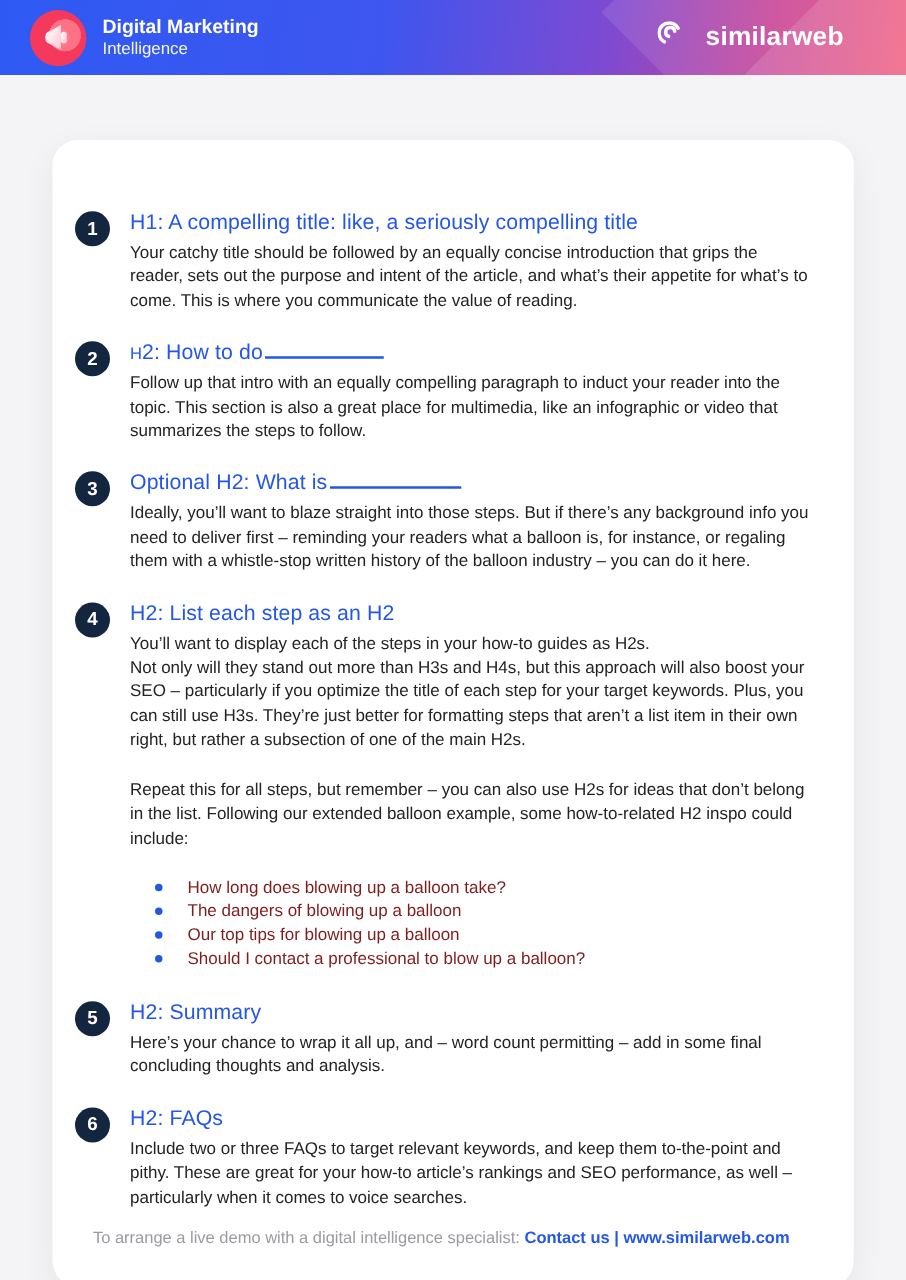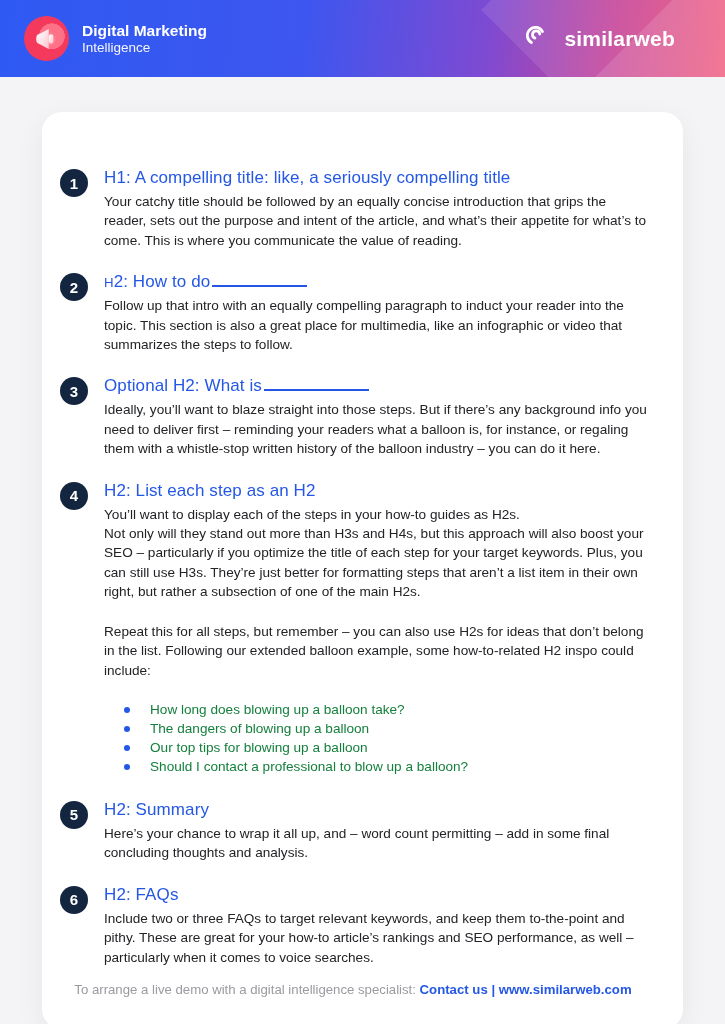--- a/index.html
+++ b/index.html
@@ -7,21 +7,21 @@
   body {
     font-family: "Liberation Sans", sans-serif;
     background: #f4f4f6;
     overflow: hidden;
     position: relative;
   }
 
   
   .header {
     position: relative;
-    height: 77px;
+    height: 60px;
     background: linear-gradient(96deg, #2e5af3 0%, #3d56ef 42%, #7e4ad2 67%, #c94697 85%, #ef5277 100%);
     display: flex;
     align-items: center;
     justify-content: space-between;
     padding: 0 50px 0 24px;
     overflow: hidden;
   }
   .header::before {
     content: "";
     position: absolute;
@@ -93,21 +93,21 @@
   .blank-105 { width: 105px; }
   .sec-body p {
     color: #222326;
     font-size: 13.6px;
     line-height: 19.4px;
   }
   .gap-para { margin-top: 20px; }
   ul.bullets { margin: 20px 0 2px 0; padding-left: 46px; list-style: none; }
   ul.bullets li {
     position: relative;
-    color: #15803d;
+    color: #7f1d1d;
     font-size: 13.6px;
     line-height: 19px;
     padding-left: 0;
   }
   ul.bullets li::before {
     content: "";
     position: absolute;
     left: -26px; top: 7px;
     width: 6px; height: 6px;
     border-radius: 50%;

